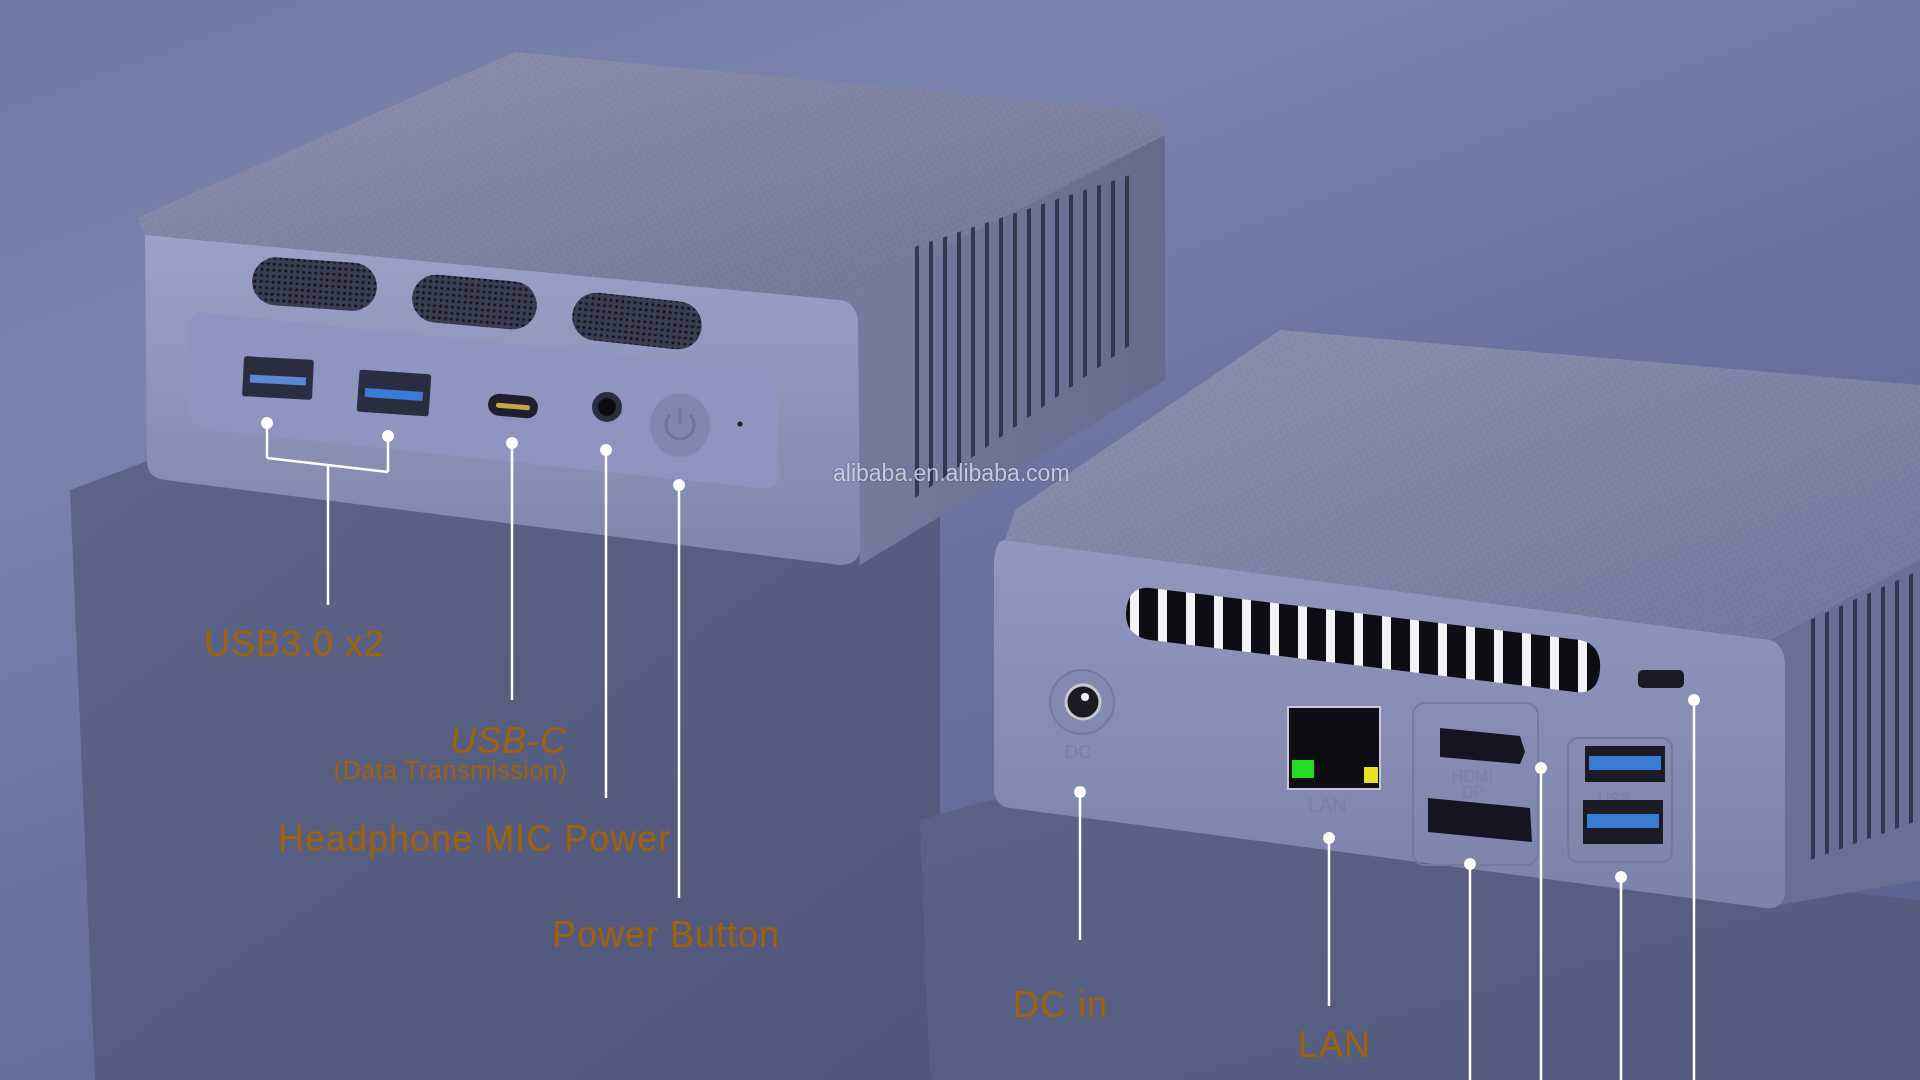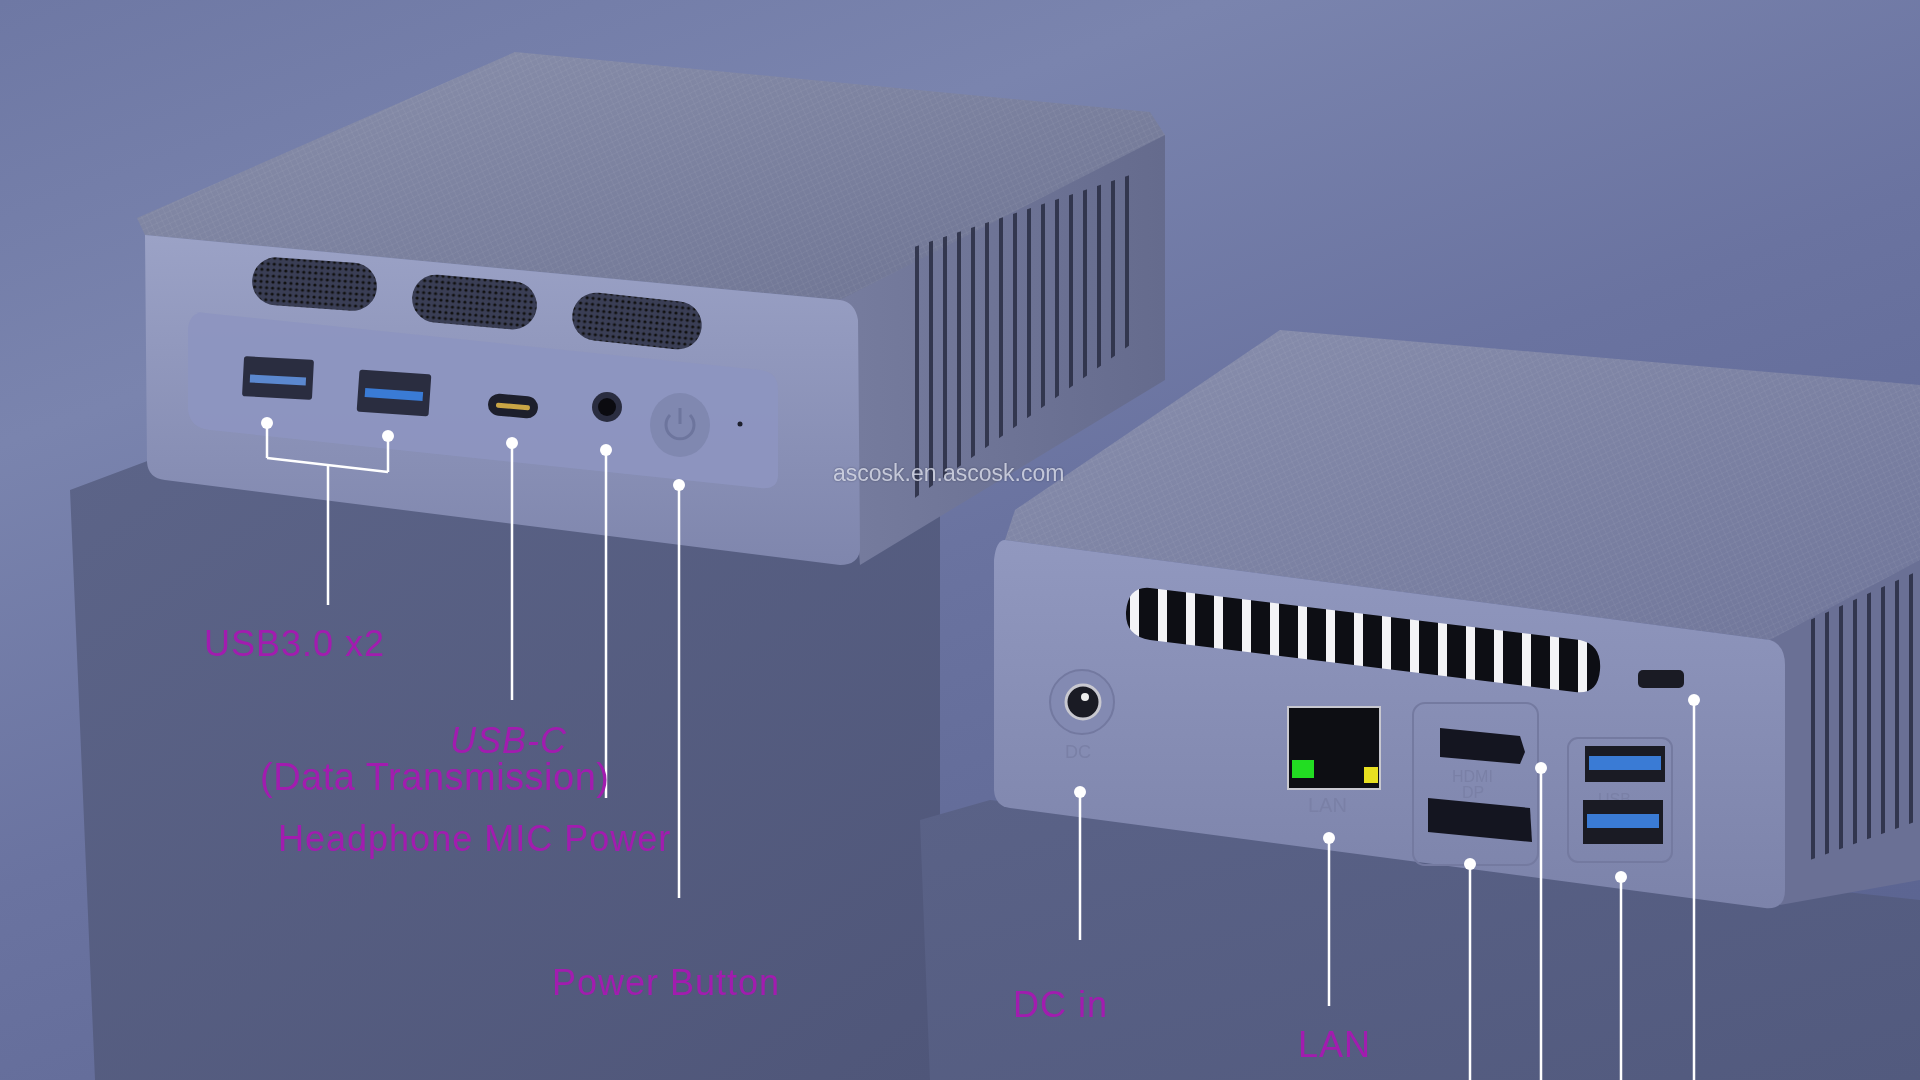--- a/index.html
+++ b/index.html
@@ -3,24 +3,24 @@
 <meta charset="utf-8">
 <style>
   html, body { margin:0; padding:0; }
   body {
     width:1920px; height:1080px; overflow:hidden; position:relative;
     background: linear-gradient(160deg, #6e78a4 0%, #7a84ae 25%, #6a73a0 50%, #5e6794 80%, #5a6390 100%);
     font-family: "Liberation Sans", sans-serif;
   }
   svg.scene { position:absolute; left:0; top:0; }
   .label {
-    position:absolute; color:#a21caf; font-family:"Liberation Sans", sans-serif;
+    position:absolute; color:#a16207; font-family:"Liberation Sans", sans-serif;
     font-size:36px; letter-spacing:1px; white-space:nowrap; line-height:1;
   }
-  .label.small { font-size:38px; letter-spacing:0.5px; }
+  .label.small { font-size:25px; letter-spacing:0.5px; }
   .label.right { text-align:right; }
   .watermark {
     position:absolute; color:rgba(235,238,250,0.75); font-size:23px;
     font-family:"Liberation Sans", sans-serif; white-space:nowrap;
     text-shadow:0 0 2px rgba(40,45,70,0.6);
   }
 </style>
 </head>
 <body>
 
@@ -200,22 +200,22 @@
   <g fill="#ffffff">
     <circle cx="1080" cy="792" r="6"></circle>
     <circle cx="1329" cy="838" r="6"></circle>
     <circle cx="1470" cy="864" r="6"></circle>
     <circle cx="1541" cy="768" r="6"></circle>
     <circle cx="1621" cy="877" r="6"></circle>
     <circle cx="1694" cy="700" r="6"></circle>
   </g>
 </svg>
 
-<div class="watermark" style="left:833px; top:460px;">ascosk.en.ascosk.com</div>
+<div class="watermark" style="left:833px; top:460px;">alibaba.en.alibaba.com</div>
 
 <div class="label" style="left:204px; top:626px;">USB3.0 x2</div>
 <div class="label right" style="left:380px; width:187px; top:723px;font-style:italic;">USB-C</div>
 <div class="label small right" style="left:260px; width:307px; top:758px;">(Data Transmission)</div>
 <div class="label" style="left:278px; top:821px;">Headphone MIC Power</div>
-<div class="label" style="left:552px; top:917px;margin-top:48px;">Power Button</div>
+<div class="label" style="left:552px; top:917px;">Power Button</div>
 
 <div class="label" style="left:1013px; top:960px;margin-top:27px;">DC in</div>
 <div class="label" style="left:1298px; top:1027px;">LAN</div>
 
 </body></html>

